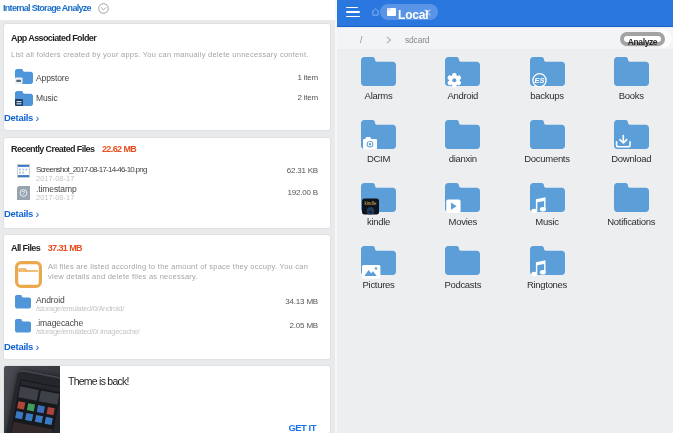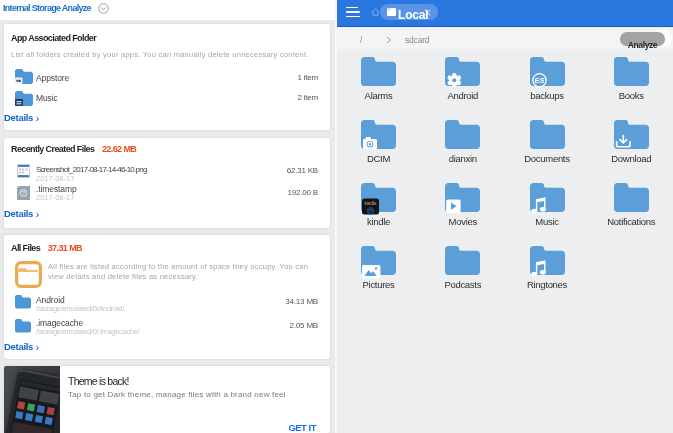--- a/index.html
+++ b/index.html
@@ -116,21 +116,20 @@
         <div class="abs" style="left:2px;top:32px;width:7px;height:7px;background:#3a7ac4"></div>
         <div class="abs" style="left:12px;top:32px;width:7px;height:7px;background:#3a7ac4"></div>
         <div class="abs" style="left:22px;top:32px;width:7px;height:7px;background:#3a7ac4"></div>
         <div class="abs" style="left:32px;top:32px;width:7px;height:7px;background:#3a7ac4"></div>
         <div class="abs" style="left:1px;top:43px;width:40px;height:21px;background:#33282a"></div>
 
       </div>
     </div>
   </div>
   <div class="abs" style="left:64px;top:8.5px;font-size:10.5px;font-weight:normal;color:#1f1f1f;letter-spacing:-0.75px">Theme is back!</div>
-  <div class="abs" style="left:64px;top:24px;font-size:8px;color:#7a7a7a;letter-spacing:0.2px">Tap to get Dark theme, manage files with a brand new feel</div>
   <div class="abs" style="right:14px;top:55.5px;font-size:9.5px;font-weight:bold;color:#1a73e8;letter-spacing:-0.5px">GET IT</div>
 </div>
 
 <div class="abs" style="left:337px;top:0;width:336px;height:433px;background:#eceef0"></div>
 <div class="abs" style="left:335px;top:0;width:2px;height:433px;background:#f7f7f8"></div>
 
 <div class="abs" style="left:337px;top:0;width:336px;height:27px;background:#2b77e0;border-bottom:1px solid #1c5fc6">
   <div class="abs" style="left:9px;top:6.5px;width:11.5px;height:1.7px;background:#fff;border-radius:1px"></div>
   <div class="abs" style="left:9px;top:11px;width:14px;height:1.7px;background:#fff;border-radius:1px"></div>
   <div class="abs" style="left:9px;top:15.5px;width:14px;height:1.7px;background:#fff;border-radius:1px"></div>
@@ -149,21 +148,21 @@
   </div>
 </div>
 
 <div class="abs" style="left:337px;top:28px;width:336px;height:21px;background:#f3f4f6">
   <div class="abs" style="left:23px;top:7px;font-size:8.5px;color:#8a8a8a">/</div>
   <svg class="abs" style="left:49px;top:8px" width="6" height="8" viewBox="0 0 6 8">
     <path d="M1 1 L4.5 4 L1 7" fill="none" stroke="#b4b4b4" stroke-width="1.1"></path>
   </svg>
   <div class="abs" style="left:68px;top:7px;font-size:8.5px;color:#8a8a8a;letter-spacing:-0.2px">sdcard</div>
   <div class="abs" style="left:316px;top:1px;width:19px;height:19px;border-radius:50%;background:rgba(255,255,255,0.72)"></div>
-  <div class="abs" style="left:283px;top:3.5px;width:45px;height:14px;background:#fff;border:7px solid #a3a3a3;border-radius:7px;box-shadow:0 1px 1px rgba(0,0,0,0.06);text-align:center;font-size:8.5px;font-weight:bold;color:#2a2a2a;line-height:12.5px;letter-spacing:-0.4px">Analyze</div>
+  <div class="abs" style="left:283px;top:3.5px;width:45px;height:14px;background:#fff;border:4px solid #a3a3a3;border-radius:7px;box-shadow:0 1px 1px rgba(0,0,0,0.06);text-align:center;font-size:8.5px;font-weight:bold;color:#2a2a2a;line-height:12.5px;letter-spacing:-0.4px">Analyze</div>
 </div>
 
 <div class="tile" style="left:361px;top:57px">
   <svg width="35" height="34" viewBox="0 0 35 34">
       <path d="M0 3.2 C0 1.4 1.4 0 3.2 0 L11.6 0 C13 0 14 1 14 2.4 L14 2.7 C14 3.8 14.9 4.7 16 4.7 L31.8 4.7 C33.6 4.7 35 6.1 35 7.9 L35 25.8 C35 27.6 33.6 29 31.8 29 L3.2 29 C1.4 29 0 27.6 0 25.8 Z" fill="#5c9fd8"></path>
     </svg>
   <div class="tlabel">Alarms</div>
 </div>
 <div class="tile" style="left:445.25px;top:57px">
   <svg width="35" height="34" viewBox="0 0 35 34">

